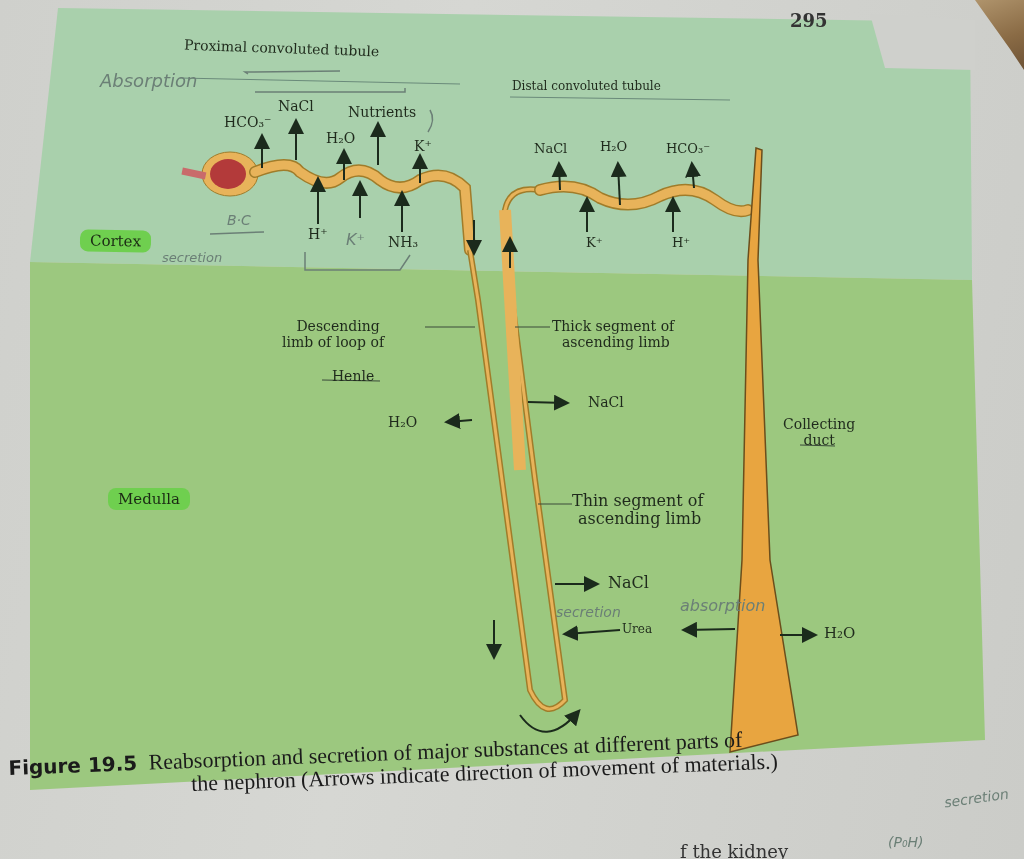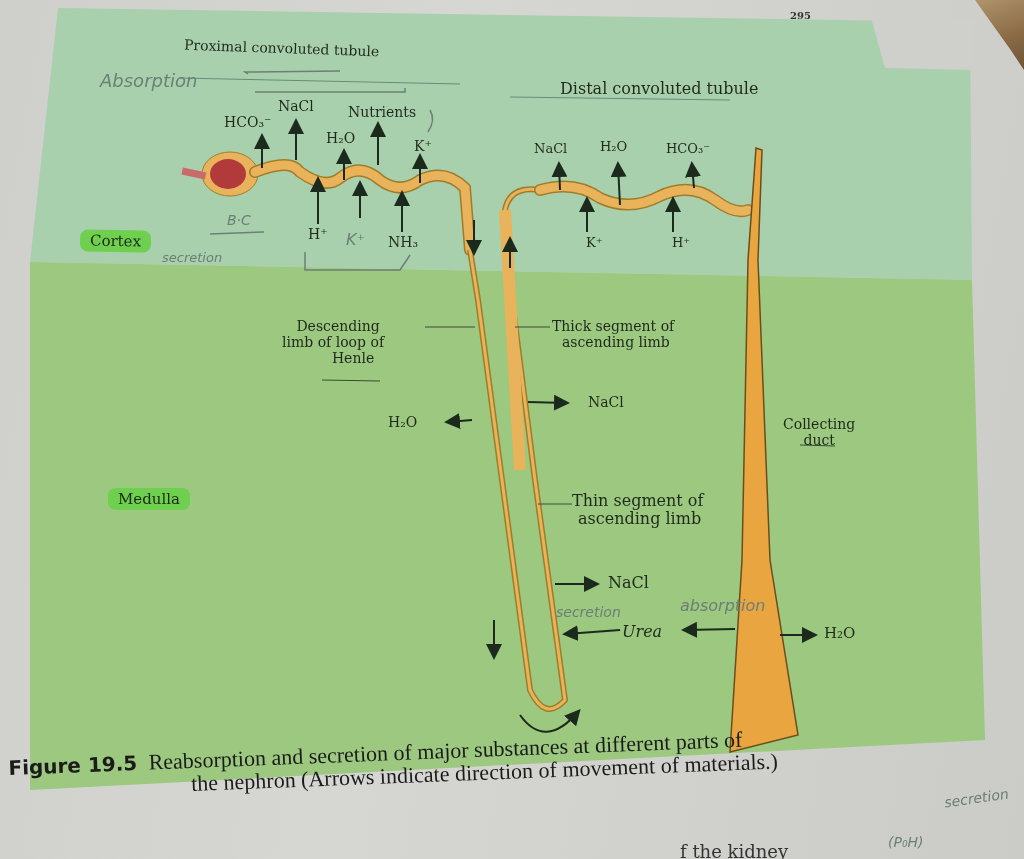--- a/index.html
+++ b/index.html
@@ -3,21 +3,21 @@
 <meta charset="utf-8">
 <style>
   html, body { margin:0; padding:0; }
   body { width:1024px; height:859px; overflow:hidden; background:#c9cac6; position:relative; font-family:"DejaVu Serif", serif; }
   .page { position:absolute; left:0; top:0; width:1024px; height:859px; background:linear-gradient(100deg,#cfd0cc 0%,#d6d7d3 40%,#cbccc8 100%); }
   .wood { position:absolute; right:0; top:0; width:70px; height:70px; background:linear-gradient(160deg,#b59a72,#8a6b45 60%,#6d5235); clip-path:polygon(30% 0,100% 0,100% 100%,80% 70%); }
   svg.diagram { position:absolute; left:0; top:0; }
   .lbl { position:absolute; color:#1f2a1c; font-family:"DejaVu Serif", serif; font-size:14px; line-height:1.15; white-space:nowrap; }
   .hand { position:absolute; color:#6b7f76; font-family:"DejaVu Sans", sans-serif; font-style:italic; font-size:14px; white-space:nowrap; }
   .zone { position:absolute; font-family:"DejaVu Serif", serif; font-size:15px; color:#1b2a14; padding:2px 10px; border-radius:8px; background:#6fcf4f; }
-  .pagenum { position:absolute; left:790px; top:10px; font-family:"DejaVu Serif", serif; font-weight:bold; font-size:10px; color:#333; }
+  .pagenum { position:absolute; left:790px; top:10px; font-family:"DejaVu Serif", serif; font-weight:bold; font-size:18px; color:#333; }
   .caption { position:absolute; left:8px; top:756px; width:1000px; font-family:"Liberation Serif", serif; font-size:22px; color:#1b1b1b; transform:rotate(-2.2deg); transform-origin:left top; line-height:1.05; }
   .caption b { font-family:"DejaVu Sans", sans-serif; font-size:20px; }
 </style>
 </head>
 <body>
 
 <div class="page"></div>
 <div class="wood"></div>
 
 <svg class="diagram" width="1024" height="859">
@@ -96,26 +96,26 @@
     <line x1="322" y1="380" x2="380" y2="381"></line>
   </g>
 </svg>
 
 <div class="pagenum">295</div>
 
 <div class="zone" style="left:80px; top:230px; transform:rotate(1deg);">Cortex</div>
 <div class="zone" style="left:108px; top:488px;">Medulla</div>
 
 <div class="lbl" style="left:184px; top:40px; transform:rotate(2deg);">Proximal convoluted tubule</div>
-<div class="lbl" style="left:512px; top:80px; font-size:16px;margin-left:48px;">Distal convoluted tubule</div>
+<div class="lbl" style="left:512px; top:80px; font-size:12px;">Distal convoluted tubule</div>
 
 <div class="lbl" style="left:292px; top:318px; text-align:center;">
   <div>Descending</div>
   <div style="margin-left:-10px;">limb of loop of</div>
-  <div style="margin-left:30px;">Henle</div>
+  <div style="margin-left:30px;margin-top:18px;">Henle</div>
 </div>
 <div class="lbl" style="left:552px; top:318px;">
   <div>Thick segment of</div>
   <div style="margin-left:10px;">ascending limb</div>
 </div>
 <div class="lbl" style="left:572px; top:492px; font-size:16px;">
   <div>Thin segment of</div>
   <div style="margin-left:6px;">ascending limb</div>
 </div>
 <div class="lbl" style="left:783px; top:416px; text-align:center;">
@@ -134,21 +134,21 @@
 
 <div class="lbl" style="left:534px; top:142px; font-size:13px;">NaCl</div>
 <div class="lbl" style="left:600px; top:140px; font-size:13px;">H₂O</div>
 <div class="lbl" style="left:666px; top:142px; font-size:13px;">HCO₃⁻</div>
 <div class="lbl" style="left:586px; top:236px; font-size:13px;">K⁺</div>
 <div class="lbl" style="left:672px; top:236px; font-size:13px;">H⁺</div>
 
 <div class="lbl" style="left:388px; top:414px;">H₂O</div>
 <div class="lbl" style="left:588px; top:394px;">NaCl</div>
 <div class="lbl" style="left:608px; top:574px; font-size:16px;">NaCl</div>
-<div class="lbl" style="left:622px; top:623px; font-size:16px;font-style:italic;">Urea</div>
+<div class="lbl" style="left:622px; top:623px; font-size:12px;">Urea</div>
 <div class="lbl" style="left:824px; top:625px; font-size:15px;">H₂O</div>
 
 <div class="hand" style="left:100px; top:70px; font-size:18px;">Absorption</div>
 <div class="hand" style="left:227px; top:212px;">B·C</div>
 <div class="hand" style="left:162px; top:250px; font-size:13px;">secretion</div>
 <div class="hand" style="left:556px; top:604px;">secretion</div>
 <div class="hand" style="left:680px; top:596px; font-size:16px;">absorption</div>
 <div class="hand" style="left:944px; top:790px; transform:rotate(-8deg);">secretion</div>
 <div class="hand" style="left:852px; top:834px;margin-left:36px;">(P₀H)</div>
 

